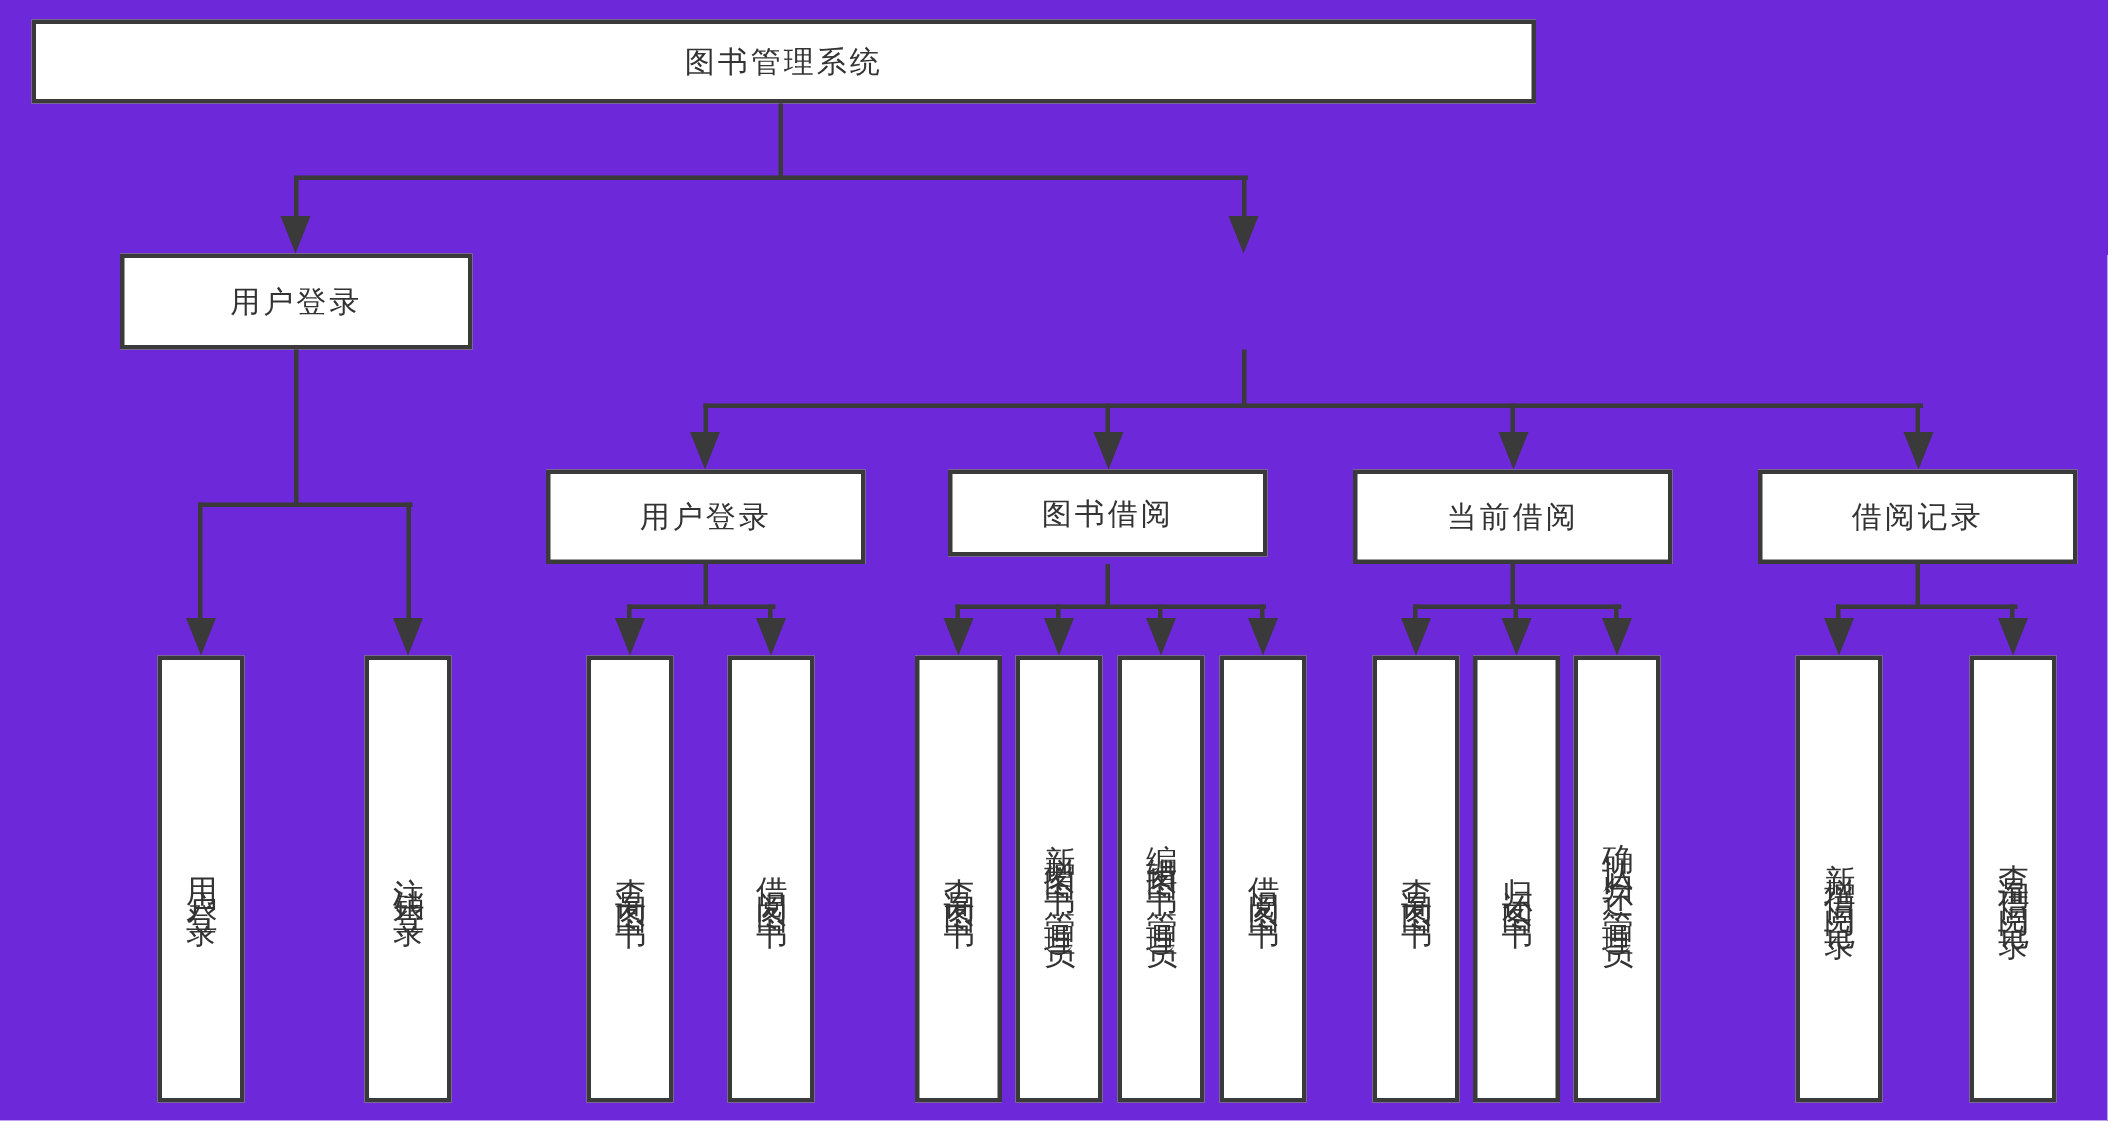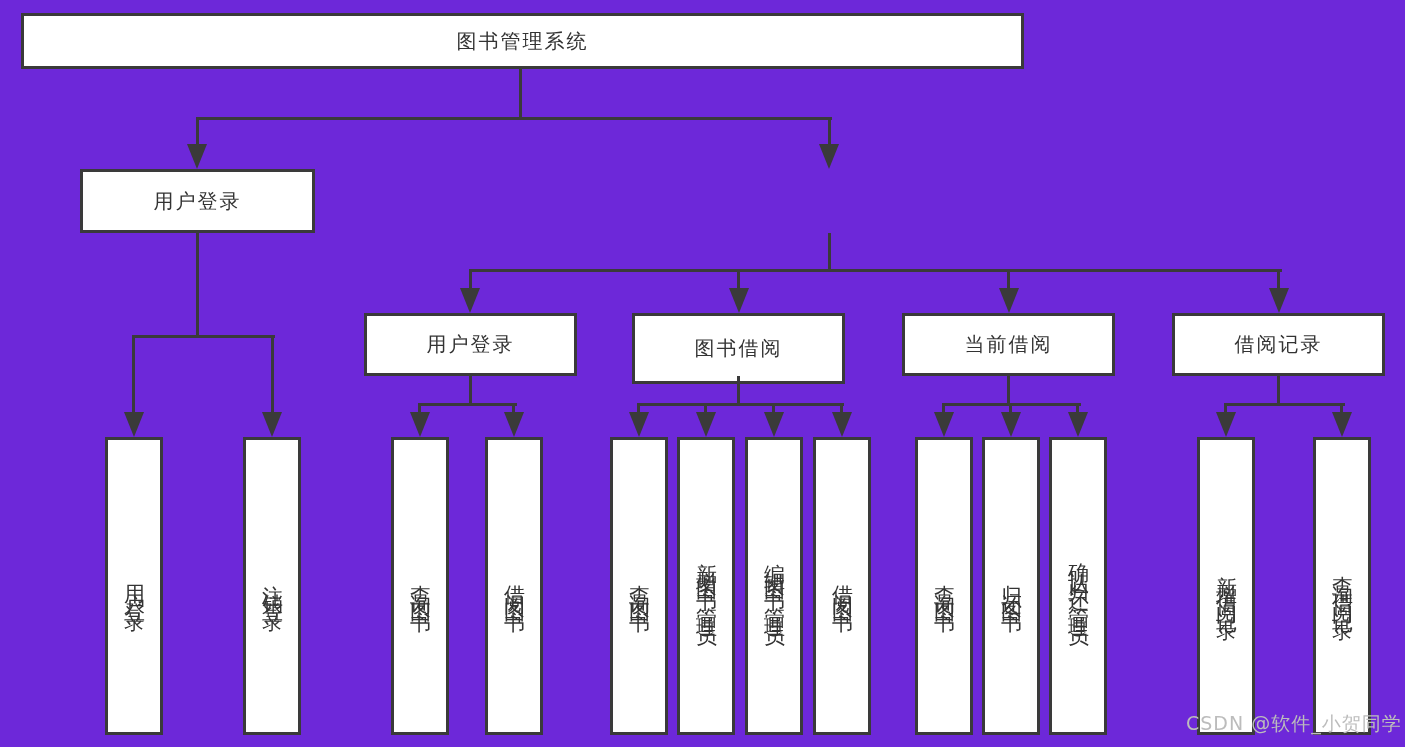--- a/index.html
+++ b/index.html
@@ -33,21 +33,21 @@
     <span class="label">图书管理系统</span>
   </div>
 
   <div class="box" style="left:80px;top:169px;width:235px;height:64px">
     <span class="label">用户登录</span>
   </div>
 
   <div class="box" style="left:364px;top:313px;width:213px;height:63px">
     <span class="label">用户登录</span>
   </div>
-  <div class="box" style="left:632px;top:313px;width:213px;height:71px">
+  <div class="box" style="left:632px;top:313px;width:213px;height:58px">
     <span class="label">图书借阅</span>
   </div>
   <div class="box" style="left:1172px;top:313px;width:213px;height:63px">
     <span class="label">借阅记录</span>
   </div>
   <div class="box" style="left:902px;top:313px;width:213px;height:63px">
     <span class="label">当前借阅</span>
   </div>
 
   <div class="box v" style="left:105px;top:437px;width:58px;height:298px">
@@ -153,15 +153,14 @@
   <div class="arr" style="left:764px;top:412px"></div>
   <div class="arr" style="left:832px;top:412px"></div>
 
   <div class="arr" style="left:934px;top:412px"></div>
   <div class="arr" style="left:1001px;top:412px"></div>
   <div class="arr" style="left:1068px;top:412px"></div>
 
   <div class="arr" style="left:1216px;top:412px"></div>
   <div class="arr" style="left:1332px;top:412px"></div>
 
-  <div class="watermark">CSDN @软件_小贺同学</div>
 
 </div>
 
 </body></html>

